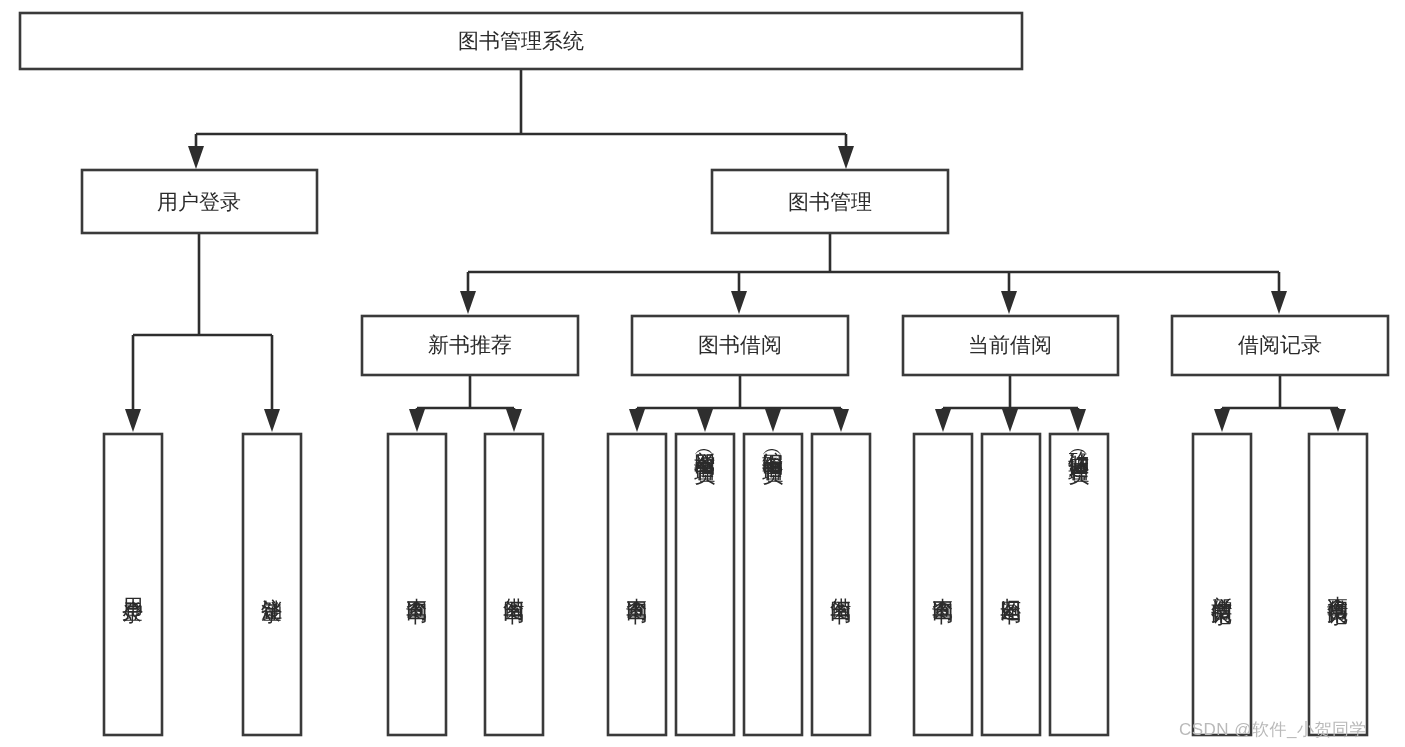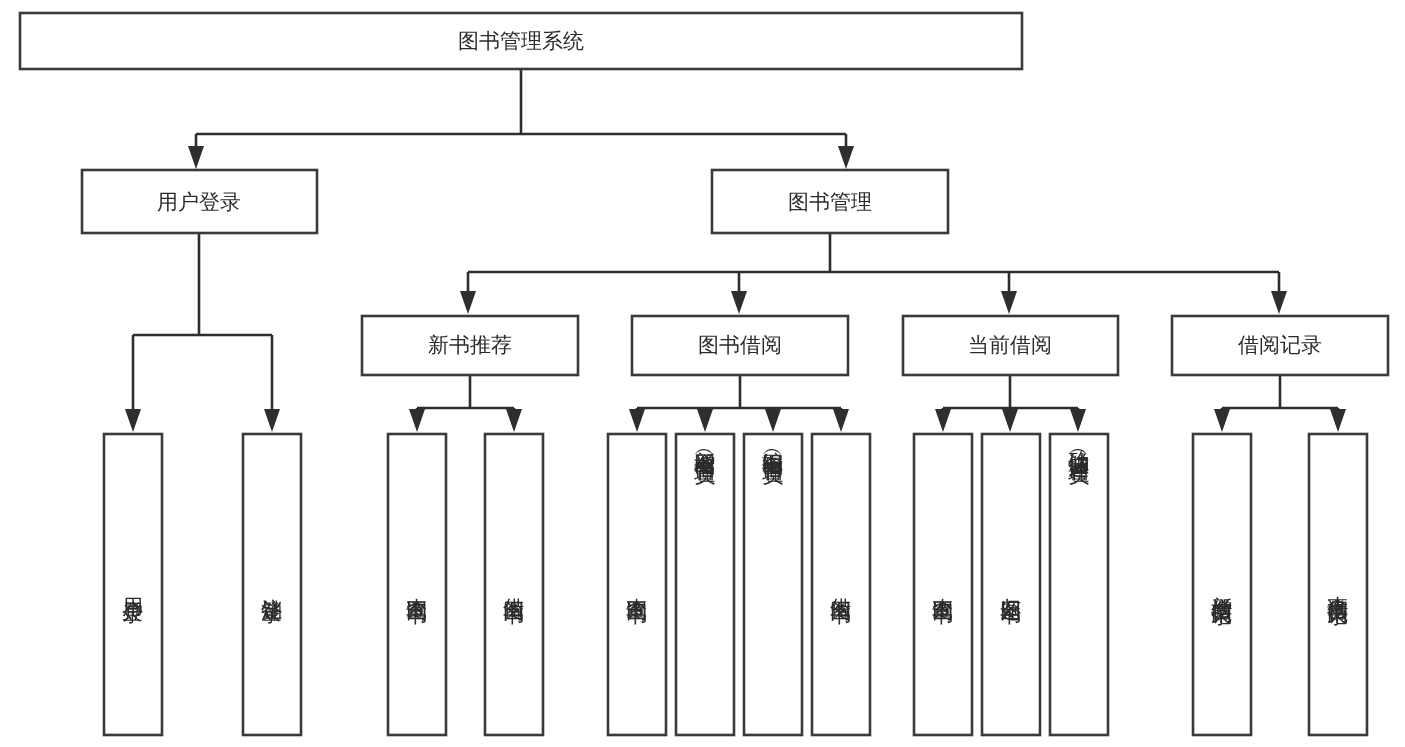--- a/index.html
+++ b/index.html
@@ -279,14 +279,15 @@
     <span class="leaf-label">确认归还（管理员）</span>
   </div>
 
   <div class="leaf-label-wrap" style="left:1193px; top:434px; width:58px; height:301px;">
     <span class="leaf-label">新增借阅记录</span>
   </div>
   <div class="leaf-label-wrap" style="left:1309px; top:434px; width:58px; height:301px;">
     <span class="leaf-label">查询借阅记录</span>
   </div>
 
+  <div class="watermark">CSDN @软件_小贺同学</div>
 
 </div>
 
 </body></html>

